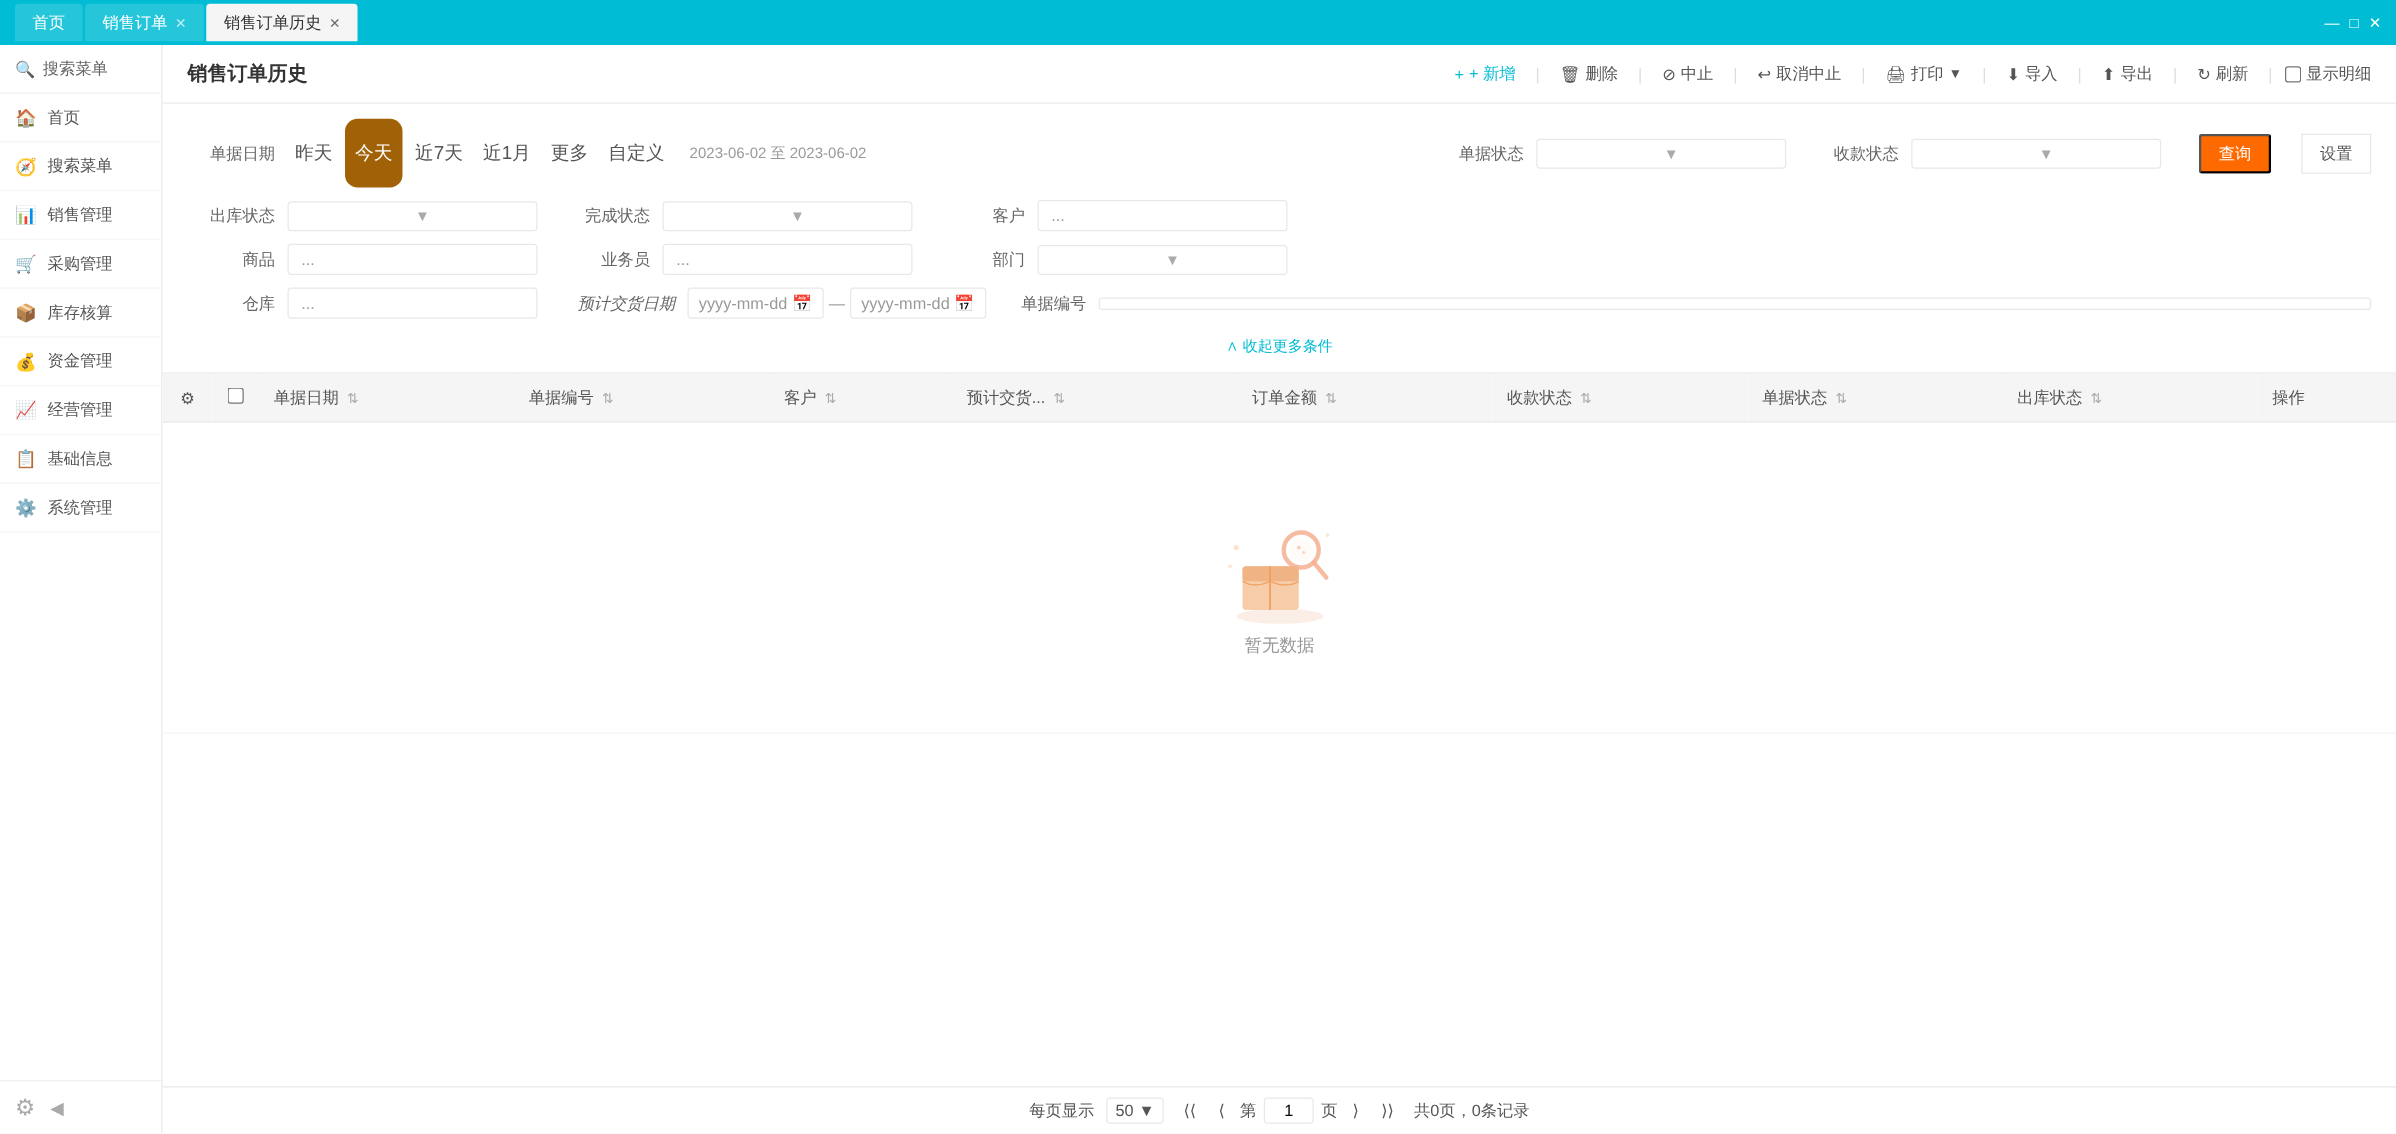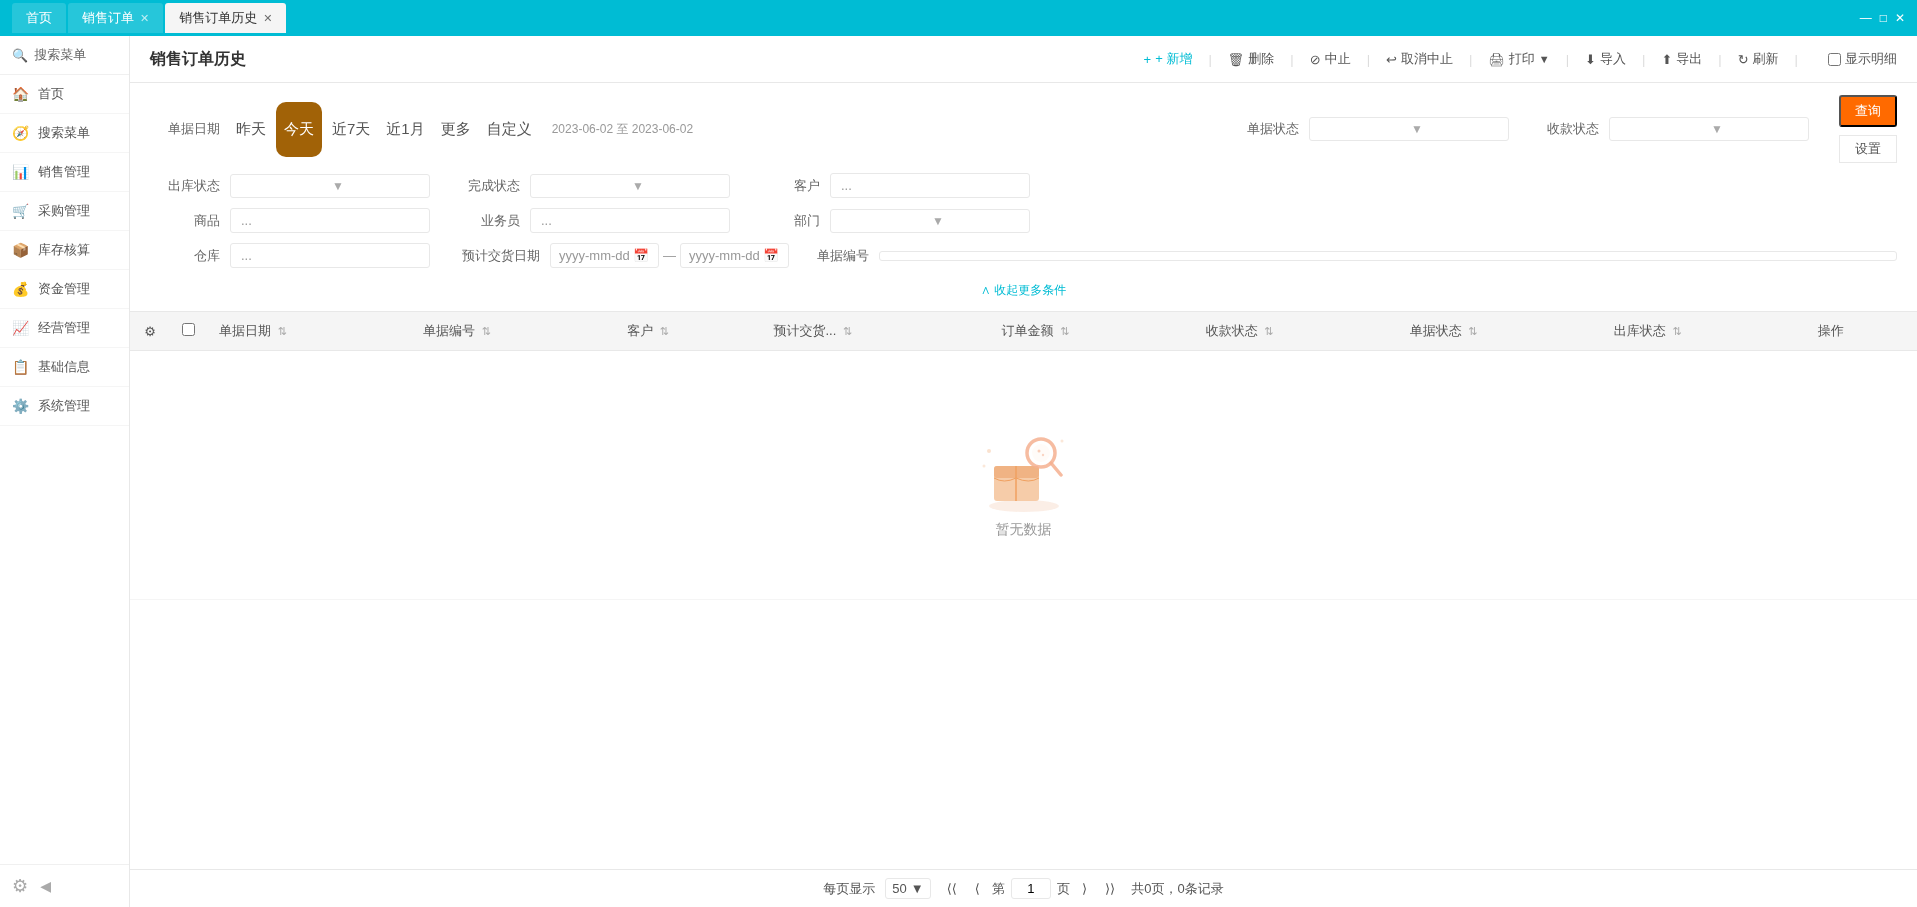--- a/index.html
+++ b/index.html
@@ -27,21 +27,21 @@
     
     .content { flex: 1; display: flex; flex-direction: column; overflow: hidden; background: #f5f5f5; }
 
     
     .page-header { background: #fff; padding: 10px 20px; display: flex; align-items: center; justify-content: space-between; border-bottom: 1px solid #e8e8e8; flex-shrink: 0; }
     .page-title { font-size: 16px; font-weight: bold; color: #333; }
     .toolbar { display: flex; align-items: center; gap: 10px; flex-wrap: wrap; }
     .toolbar-btn { display: flex; align-items: center; gap: 4px; font-size: 13px; cursor: pointer; color: #555; padding: 4px 6px; border-radius: 3px; }
     .toolbar-btn-primary { background: #ff6a00; color: #fff !important; padding: 5px 14px; border-radius: 3px; font-size: 13px; cursor: pointer; }
     .toolbar-sep { color: #ddd; }
-    .toolbar-checkbox { display: flex; align-items: center; gap: 4px; font-size: 13px; color: #555; cursor: pointer; margin-left: 20px; }
+    .toolbar-checkbox { display: flex; align-items: center; gap: 4px; font-size: 13px; color: #555; cursor: pointer; }
 
     
     .filter-area { background: #fff; padding: 12px 20px; border-bottom: 1px solid #e8e8e8; flex-shrink: 0; }
     .filter-row { display: flex; align-items: center; margin-bottom: 10px; gap: 0; }
     .filter-label { width: 80px; color: #666; font-size: 13px; flex-shrink: 0; text-align: right; padding-right: 10px; }
     .filter-control { display: flex; align-items: center; gap: 6px; flex: 1; }
     .date-quick-btns { display: flex; align-items: center; gap: 4px; }
     .date-btn { font-size: 15px; color: #555; cursor: pointer; padding: 2px 6px; border-radius: 3px; }
     .date-btn.active { background: #a16207; color: #fff; border-radius: 10px; padding: 18px 8px; }
     .date-range { font-size: 12px; color: #999; margin-left: 8px; }
@@ -221,21 +221,21 @@
         <span class="filter-label" style="width:80px;text-align:right;padding-right:10px;">单据状态</span>
         <div class="filter-select" style="min-width:200px;margin-right:20px;">
           <span style="color:#ddd;"> </span>
           <span class="arrow">▼</span>
         </div>
         <span class="filter-label" style="width:80px;text-align:right;padding-right:10px;">收款状态</span>
         <div class="filter-select" style="min-width:200px;margin-right:20px;">
           <span style="color:#ddd;"> </span>
           <span class="arrow">▼</span>
         </div>
-        <div style="display:flex;flex-direction:column;gap:8px;margin-left:10px;">
+        <div style="display:flex;gap:24px;margin-left:10px;">
           <button class="toolbar-btn-primary">查询</button>
           <button style="background:#fff;border:1px solid #e8e8e8;color:#555;padding:4px 14px;border-radius:0;cursor:pointer;font-size:13px;">设置</button>
         </div>
       </div>
 
       <div class="filter-row">
         <span class="filter-label">出库状态</span>
         <div class="filter-select" style="min-width:200px;margin-right:20px;">
           <span style="color:#ddd;"> </span>
           <span class="arrow">▼</span>
@@ -265,21 +265,21 @@
           <span style="color:#ddd;"> </span>
           <span class="arrow">▼</span>
         </div>
       </div>
 
       <div class="filter-row">
         <span class="filter-label">仓库</span>
         <div class="filter-ellipsis" style="min-width:200px;margin-right:20px;">
           <span>...</span>
         </div>
-        <span class="filter-label" style="width:100px;text-align:right;padding-right:10px;">预计交货日期</span>
+        <span class="filter-label" style="width:100px;text-align:right;padding-right:10px;font-style:italic;">预计交货日期</span>
         <div class="filter-date-input">
           <span>yyyy-mm-dd</span>
           <span>📅</span>
         </div>
         <span class="filter-date-dash"> — </span>
         <div class="filter-date-input">
           <span>yyyy-mm-dd</span>
           <span>📅</span>
         </div>
         <span class="filter-label" style="width:80px;text-align:right;padding-right:10px;margin-left:10px;">单据编号</span>

